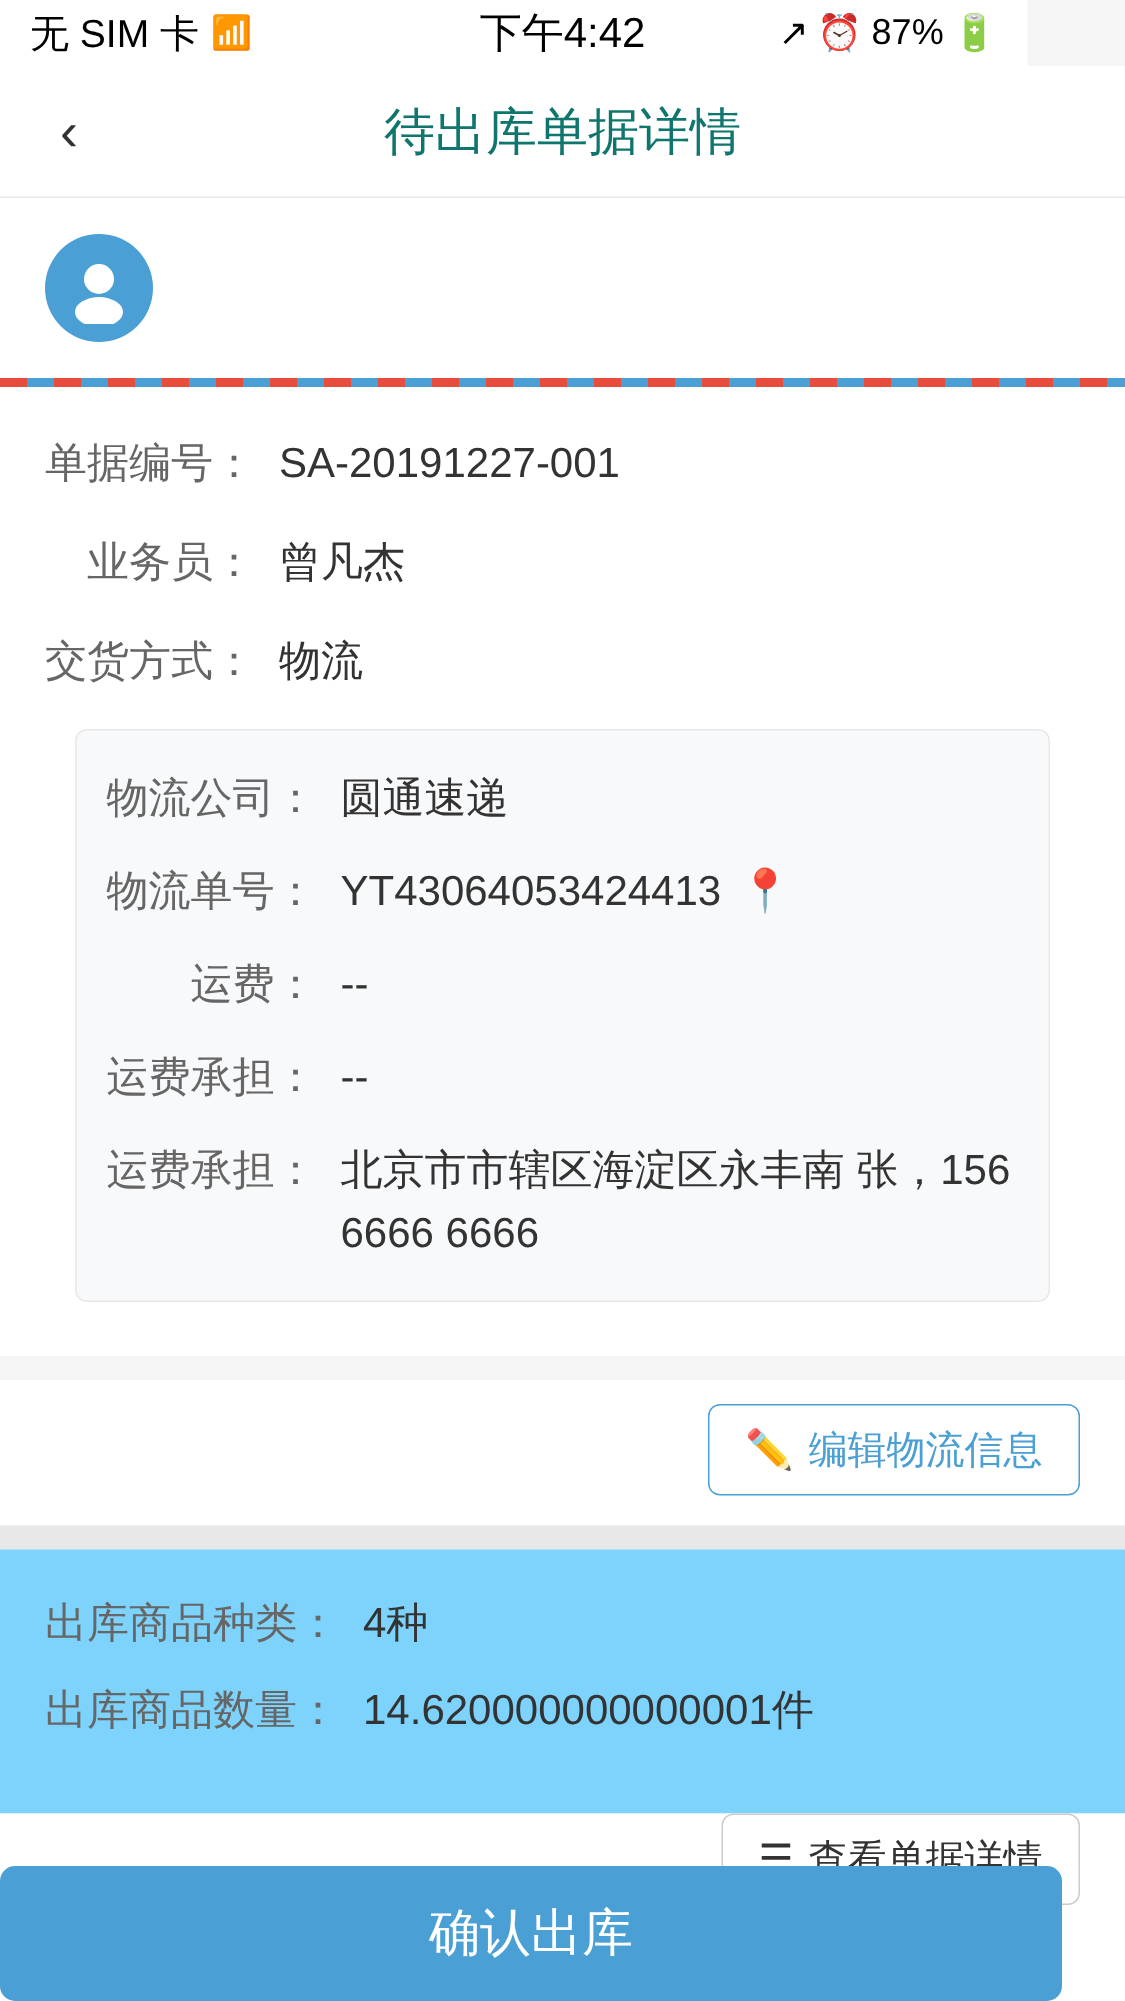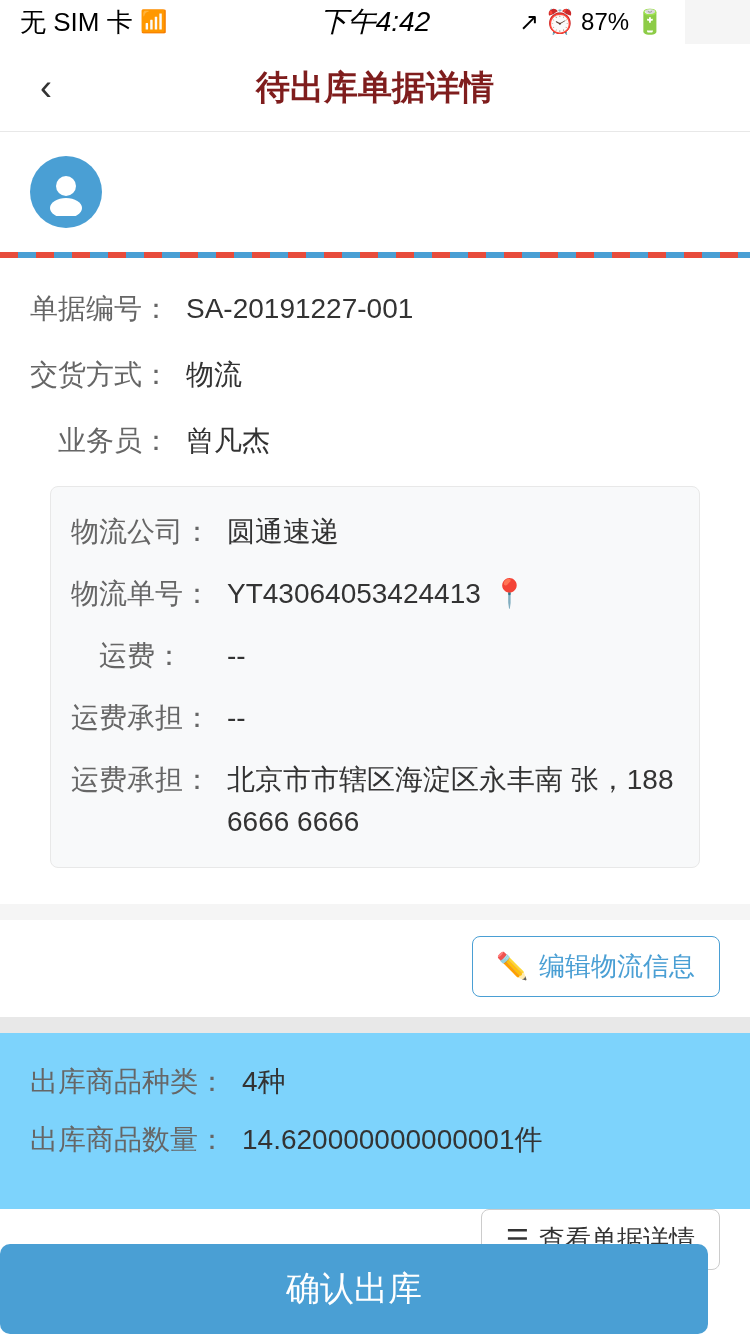--- a/index.html
+++ b/index.html
@@ -31,21 +31,20 @@
       font-size: 26px;
       color: #000;
     }
     .status-center {
       font-size: 28px;
       font-weight: 500;
       color: #000;
       position: absolute;
       left: 50%;
       transform: translateX(-50%);
-      font-style: italic;
     }
     .status-right {
       display: flex;
       align-items: center;
       gap: 6px;
       font-size: 24px;
       color: #000;
     }
     .wifi-icon { font-size: 22px; }
 
@@ -64,22 +63,22 @@
       font-size: 36px;
       color: #333;
       cursor: pointer;
       padding: 10px;
     }
     .nav-title {
       position: absolute;
       left: 50%;
       transform: translateX(-50%);
       font-size: 34px;
-      font-weight: 700;
-      color: #7f1d1d;
+      font-weight: 400;
+      color: #0f766e;
     }
 
     
     .user-section {
       background: #fff;
       padding: 24px 30px;
       display: flex;
       align-items: center;
       gap: 20px;
       margin-bottom: 0;
@@ -152,21 +151,21 @@
     .logistics-row {
       display: flex;
       align-items: flex-start;
       margin-bottom: 20px;
       font-size: 28px;
     }
     .logistics-row:last-child { margin-bottom: 0; }
     .logistics-label {
       color: #666;
       min-width: 140px;
-      text-align: center;
+      text-align: right;
       margin-right: 16px;
       flex-shrink: 0;
       line-height: 1.5;
     }
     .logistics-value {
       color: #333;
       flex: 1;
       line-height: 1.5;
       display: flex;
       align-items: center;
@@ -310,26 +309,26 @@
   </div>
 
   <div class="dashed-line"></div>
 
   <div class="info-section">
     <div class="info-row">
       <span class="info-label">单据编号：</span>
       <span class="info-value">SA-20191227-001</span>
     </div>
     <div class="info-row">
+      <span class="info-label">业务员：</span>
+      <span class="info-value">曾凡杰</span>
+    </div>
+    <div class="info-row">
       <span class="info-label">交货方式：</span>
       <span class="info-value">物流</span>
-    </div>
-    <div class="info-row">
-      <span class="info-label">业务员：</span>
-      <span class="info-value">曾凡杰</span>
     </div>
 
     <div class="logistics-section">
       <div class="logistics-row">
         <span class="logistics-label">物流公司：</span>
         <span class="logistics-value">圆通速递</span>
       </div>
       <div class="logistics-row">
         <span class="logistics-label">物流单号：</span>
         <span class="logistics-value">
@@ -340,21 +339,21 @@
       <div class="logistics-row">
         <span class="logistics-label">运费：</span>
         <span class="logistics-value">--</span>
       </div>
       <div class="logistics-row">
         <span class="logistics-label">运费承担：</span>
         <span class="logistics-value">--</span>
       </div>
       <div class="logistics-row">
         <span class="logistics-label">运费承担：</span>
-        <span class="logistics-value">北京市市辖区海淀区永丰南  张，188 6666 6666</span>
+        <span class="logistics-value">北京市市辖区海淀区永丰南  张，156 6666 6666</span>
       </div>
     </div>
   </div>
 
   <div class="edit-btn-row">
     <button class="edit-btn">
       <span>✏️</span>
       <span>编辑物流信息</span>
     </button>
   </div>

